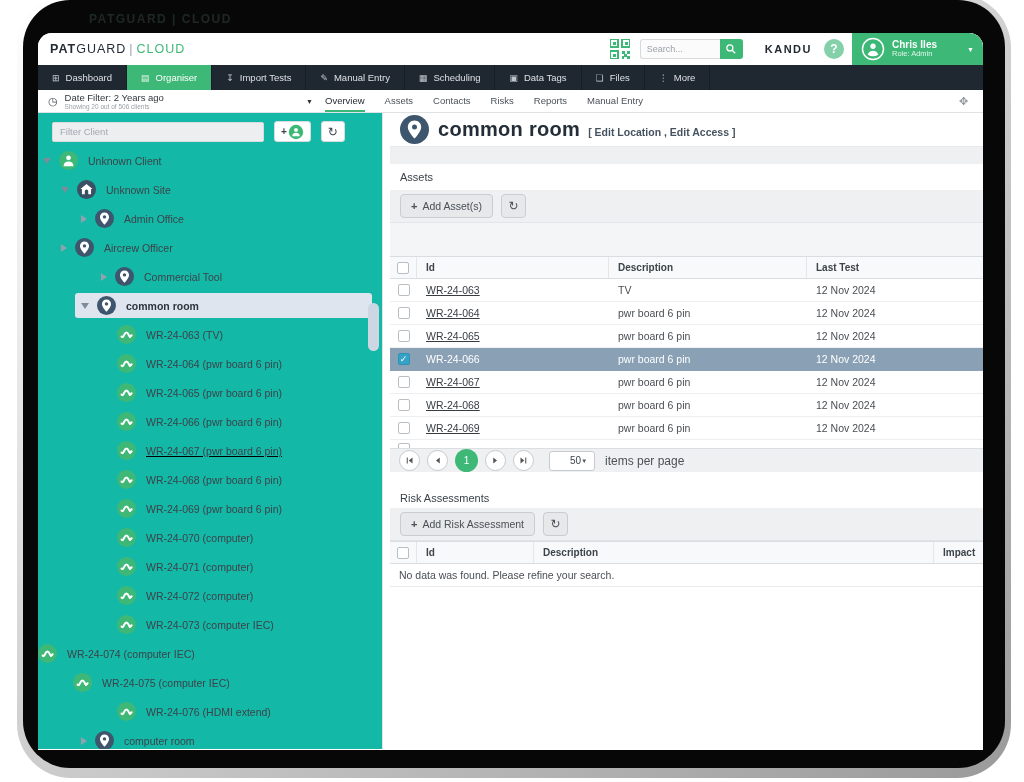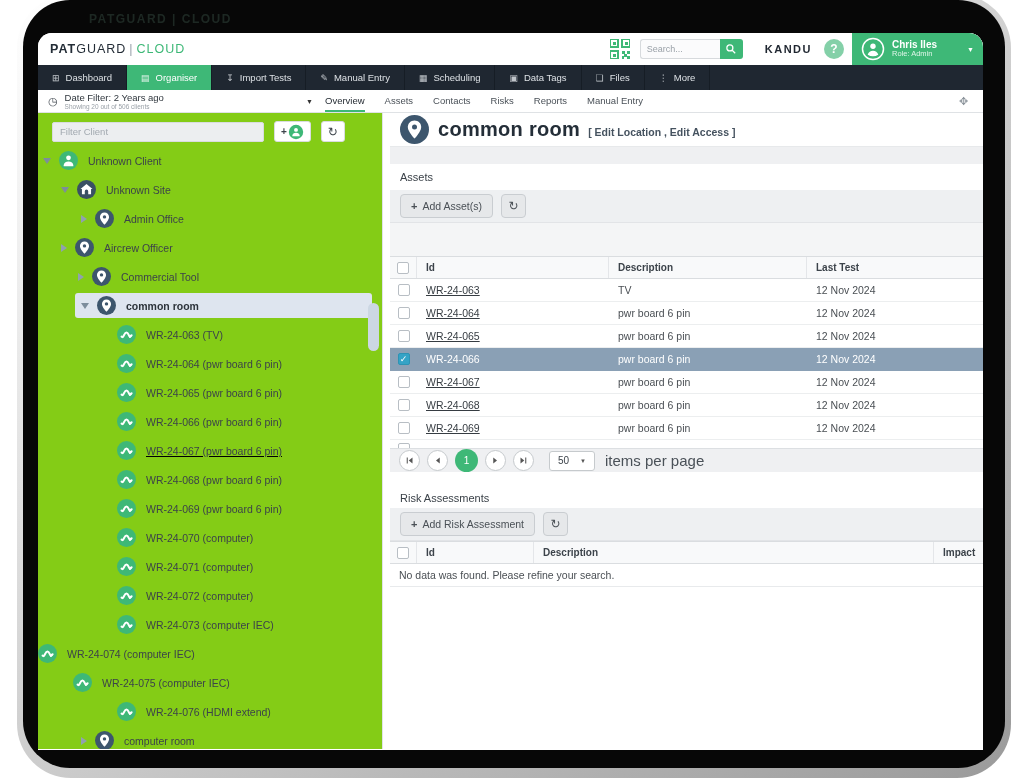--- a/index.html
+++ b/index.html
@@ -53,21 +53,21 @@
   .df-title { font-size:9.5px; color:#2f363d; line-height:1.2; }
   .df-sub { font-size:6.5px; color:#9aa1a8; }
   .df-caret { position:absolute; left:268px; top:8px; font-size:7px; color:#333; }
   .subtabs { position:absolute; left:287px; top:0; height:23px; display:flex; gap:20px; }
   .subtab { font-size:9.5px; color:#4a5158; display:flex; align-items:center; height:22px; border-bottom:2px solid transparent; }
   .subtab.active { color:#262d34; border-bottom-color:#3eb877; }
   .move-ico { position:absolute; right:12px; top:5px; width:12px; height:12px; color:#8d959c; font-size:11px; line-height:12px; }
 
   
   .app-body { display:flex; height:636px; }
-  .sidebar { width:345px; background:#84cc16; border-right:1px solid #e0e3e6; position:relative; overflow:hidden; }
+  .sidebar { width:345px; background:#14b8a6; border-right:1px solid #e0e3e6; position:relative; overflow:hidden; }
   .sb-gap { width:7px; background:#fff; }
   .main { flex:1; background:#fff; position:relative; overflow:hidden; }
 
   
   .filter-row { display:flex; align-items:center; margin:8px 0 4px 14px; gap:10px; }
   .filter-input { width:212px; height:20px; border:1px solid #d9dcdf; background:#eceef0; border-radius:2px;
     font-size:9.5px; color:#555; padding:0 7px; outline:none; font-family:"Liberation Sans",sans-serif; }
   .filter-input::placeholder { color:#a2a9b0; }
   .sb-btn { height:21px; background:#fff; border:1px solid #d9dcdf; border-radius:3px; display:flex; align-items:center;
     justify-content:center; gap:1px; padding:0 6px; }
@@ -121,23 +121,23 @@
   .partial-row { height:8px; overflow:hidden; background:#fff; display:grid; grid-template-columns:27px 1fr; }
   .partial-row .cb { margin:3px auto 0 auto; }
 
   
   .pager { height:24px; background:#eff0f2; border-top:1px solid #dcdfe2; display:flex; align-items:center; gap:7px; padding-left:9px; }
   .pg-btn { width:21px; height:21px; border-radius:50%; background:#fff; border:1px solid #c6cacd; display:flex; align-items:center; justify-content:center; }
   .pg-btn svg { width:9px; height:9px; display:block; }
   .pg-cur { width:23px; height:23px; border-radius:50%; background:#3eb877; color:#fff; font-size:10px;
     display:flex; align-items:center; justify-content:center; }
   .pg-select { width:46px; height:20px; background:#fff; border:1px solid #c6cacd; border-radius:3px; margin-left:8px;
-    display:flex; align-items:center; justify-content:space-between; padding:0 8px; font-size:10px; color:#3c434a; }
+    display:flex; align-items:center; justify-content:space-between; padding:0 20px; font-size:10px; color:#3c434a; }
   .pg-select .sel-caret { font-size:6px; color:#555; }
-  .pg-label { font-size:15px; color:#4a5158; margin-left:3px; }
+  .pg-label { font-size:12px; color:#4a5158; margin-left:3px; }
 
   .empty-row { height:23px; background:#fff; border-bottom:1px solid #e8eaec; display:flex; align-items:center;
     font-size:10.5px; color:#4a4f54; padding-left:9px; }
   .white-gap { background:#fff; }
 </style>
 <style>.tree-row.selected::before{left:37px;}</style></head>
 <body>
 
 <div class="stage">
   <div class="device-edge"></div>
@@ -302,21 +302,21 @@
               <span class="caret right"></span>
               <span class="tree-ico">
                 <svg viewBox="0 0 20 20">
                   <circle cx="10" cy="10" r="10" fill="#3d566d"></circle>
                   <path d="M10 3.6c-2.7 0-4.8 2-4.8 4.7 0 3.4 4.8 8.2 4.8 8.2s4.8-4.8 4.8-8.2c0-2.7-2.1-4.7-4.8-4.7z" fill="#fff"></path>
                   <circle cx="10" cy="8.3" r="1.8" fill="#3d566d"></circle>
                 </svg>
               </span>
               <span class="tree-label">Aircrew Officer</span>
             </div>
-            <div class="tree-row" style="padding-left: 40px;">
+            <div class="tree-row" style="padding-left: 63px;">
               <span class="caret right"></span>
               <span class="tree-ico">
                 <svg viewBox="0 0 20 20">
                   <circle cx="10" cy="10" r="10" fill="#3d566d"></circle>
                   <path d="M10 3.6c-2.7 0-4.8 2-4.8 4.7 0 3.4 4.8 8.2 4.8 8.2s4.8-4.8 4.8-8.2c0-2.7-2.1-4.7-4.8-4.7z" fill="#fff"></path>
                   <circle cx="10" cy="8.3" r="1.8" fill="#3d566d"></circle>
                 </svg>
               </span>
               <span class="tree-label">Commercial Tool</span>
             </div>

